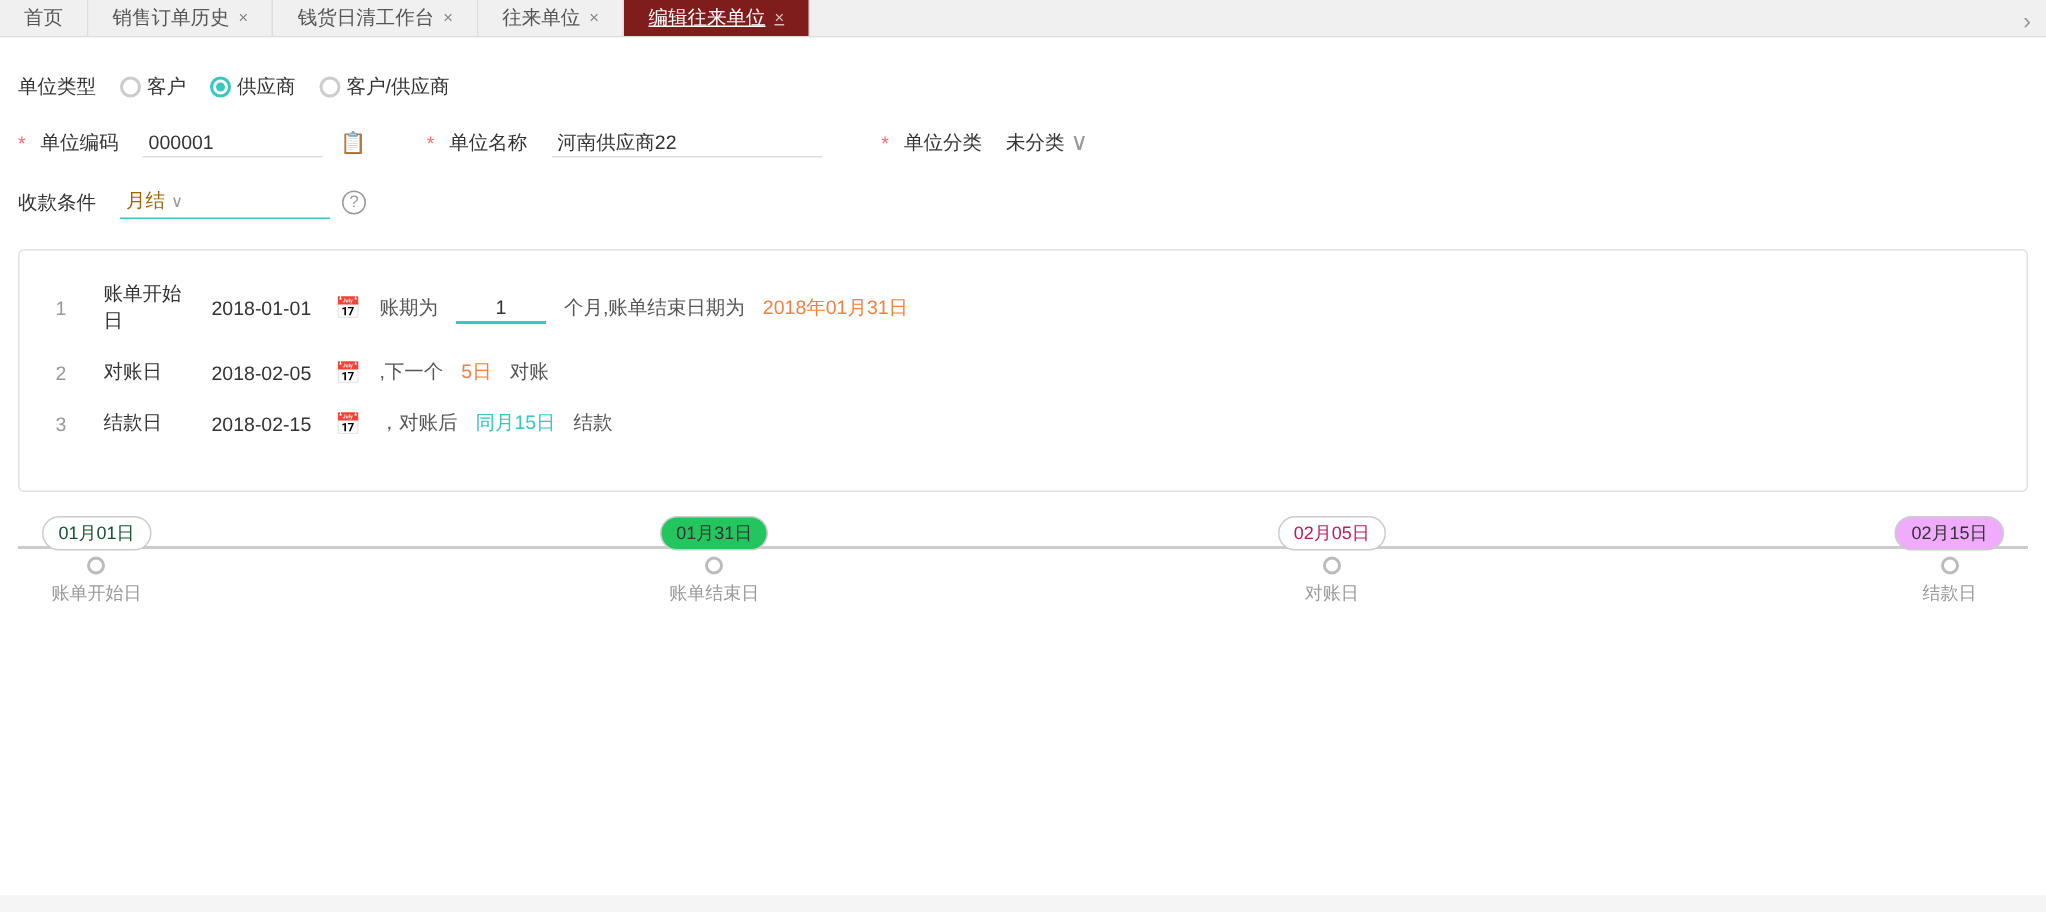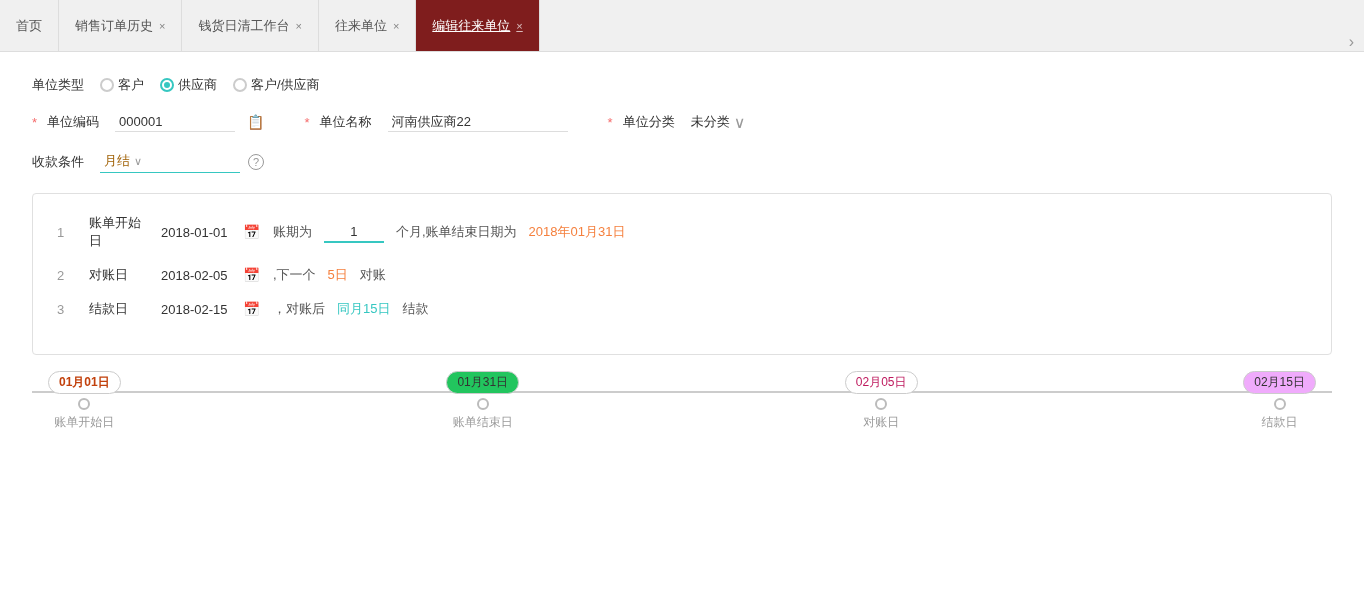--- a/index.html
+++ b/index.html
@@ -4,21 +4,21 @@
   <style>
     * { box-sizing: border-box; margin: 0; padding: 0; }
     body { font-family: "Microsoft YaHei", "PingFang SC", Arial, sans-serif; font-size: 13px; background: #f5f5f5; color: #333; }
 
     
     .tab-bar {
       display: flex;
       align-items: flex-end;
       background: #f0f0f0;
       border-bottom: 1px solid #ddd;
-      height: 52px;
+      height: 25px;
       padding: 0;
     }
     .tab-item {
       display: flex;
       align-items: center;
       padding: 0 16px;
       height: 100%;
       cursor: pointer;
       font-size: 13px;
       color: #555;
@@ -47,21 +47,21 @@
       margin-left: auto;
       padding: 0 10px;
       font-size: 16px;
       color: #999;
       cursor: pointer;
     }
 
     
     .main-content {
       background: #fff;
-      padding: 24px 32px;
+      padding: 24px 12px;
       min-height: calc(608px - 36px);
     }
 
     
     .form-row {
       display: flex;
       align-items: center;
       margin-bottom: 18px;
       flex-wrap: wrap;
       gap: 8px;
@@ -367,21 +367,21 @@
       <span class="row-desc">结款</span>
     </div>
 
   </div>
 
   <div style="position: relative; padding: 0 16px; margin-top: 8px;">
     <div style="position: absolute; top: 20px; left: 0; right: 0; height: 2px; background: #ccc; z-index:0;"></div>
     <div style="display: flex; justify-content: space-between; align-items: flex-start; position: relative; z-index:1;">
 
       <div class="timeline-node-wrapper">
-        <div style="background:#fff; border: 1px solid #ccc; border-radius: 12px; padding: 2px 10px; font-size:12px; color:#c2410c; white-space:nowrap;font-weight:bold;">01月01日</div>
+        <div style="background:#fff; border: 1px solid #ccc; border-radius: 12px; padding: 2px 10px; font-size:12px; color:#14532d; white-space:nowrap;">01月01日</div>
         <div style="width:12px; height:12px; border-radius:50%; border:2px solid #bbb; background:#fff; margin: 4px 0;"></div>
         <div style="font-size:12px; color:#999; white-space:nowrap;">账单开始日</div>
       </div>
 
       <div class="timeline-node-wrapper">
         <div style="background:#22c55e; border: 1px solid #ccc; border-radius: 12px; padding: 2px 10px; font-size:12px; color:#333; white-space:nowrap;">01月31日</div>
         <div style="width:12px; height:12px; border-radius:50%; border:2px solid #bbb; background:#fff; margin: 4px 0;"></div>
         <div style="font-size:12px; color:#999; white-space:nowrap;">账单结束日</div>
       </div>
 

